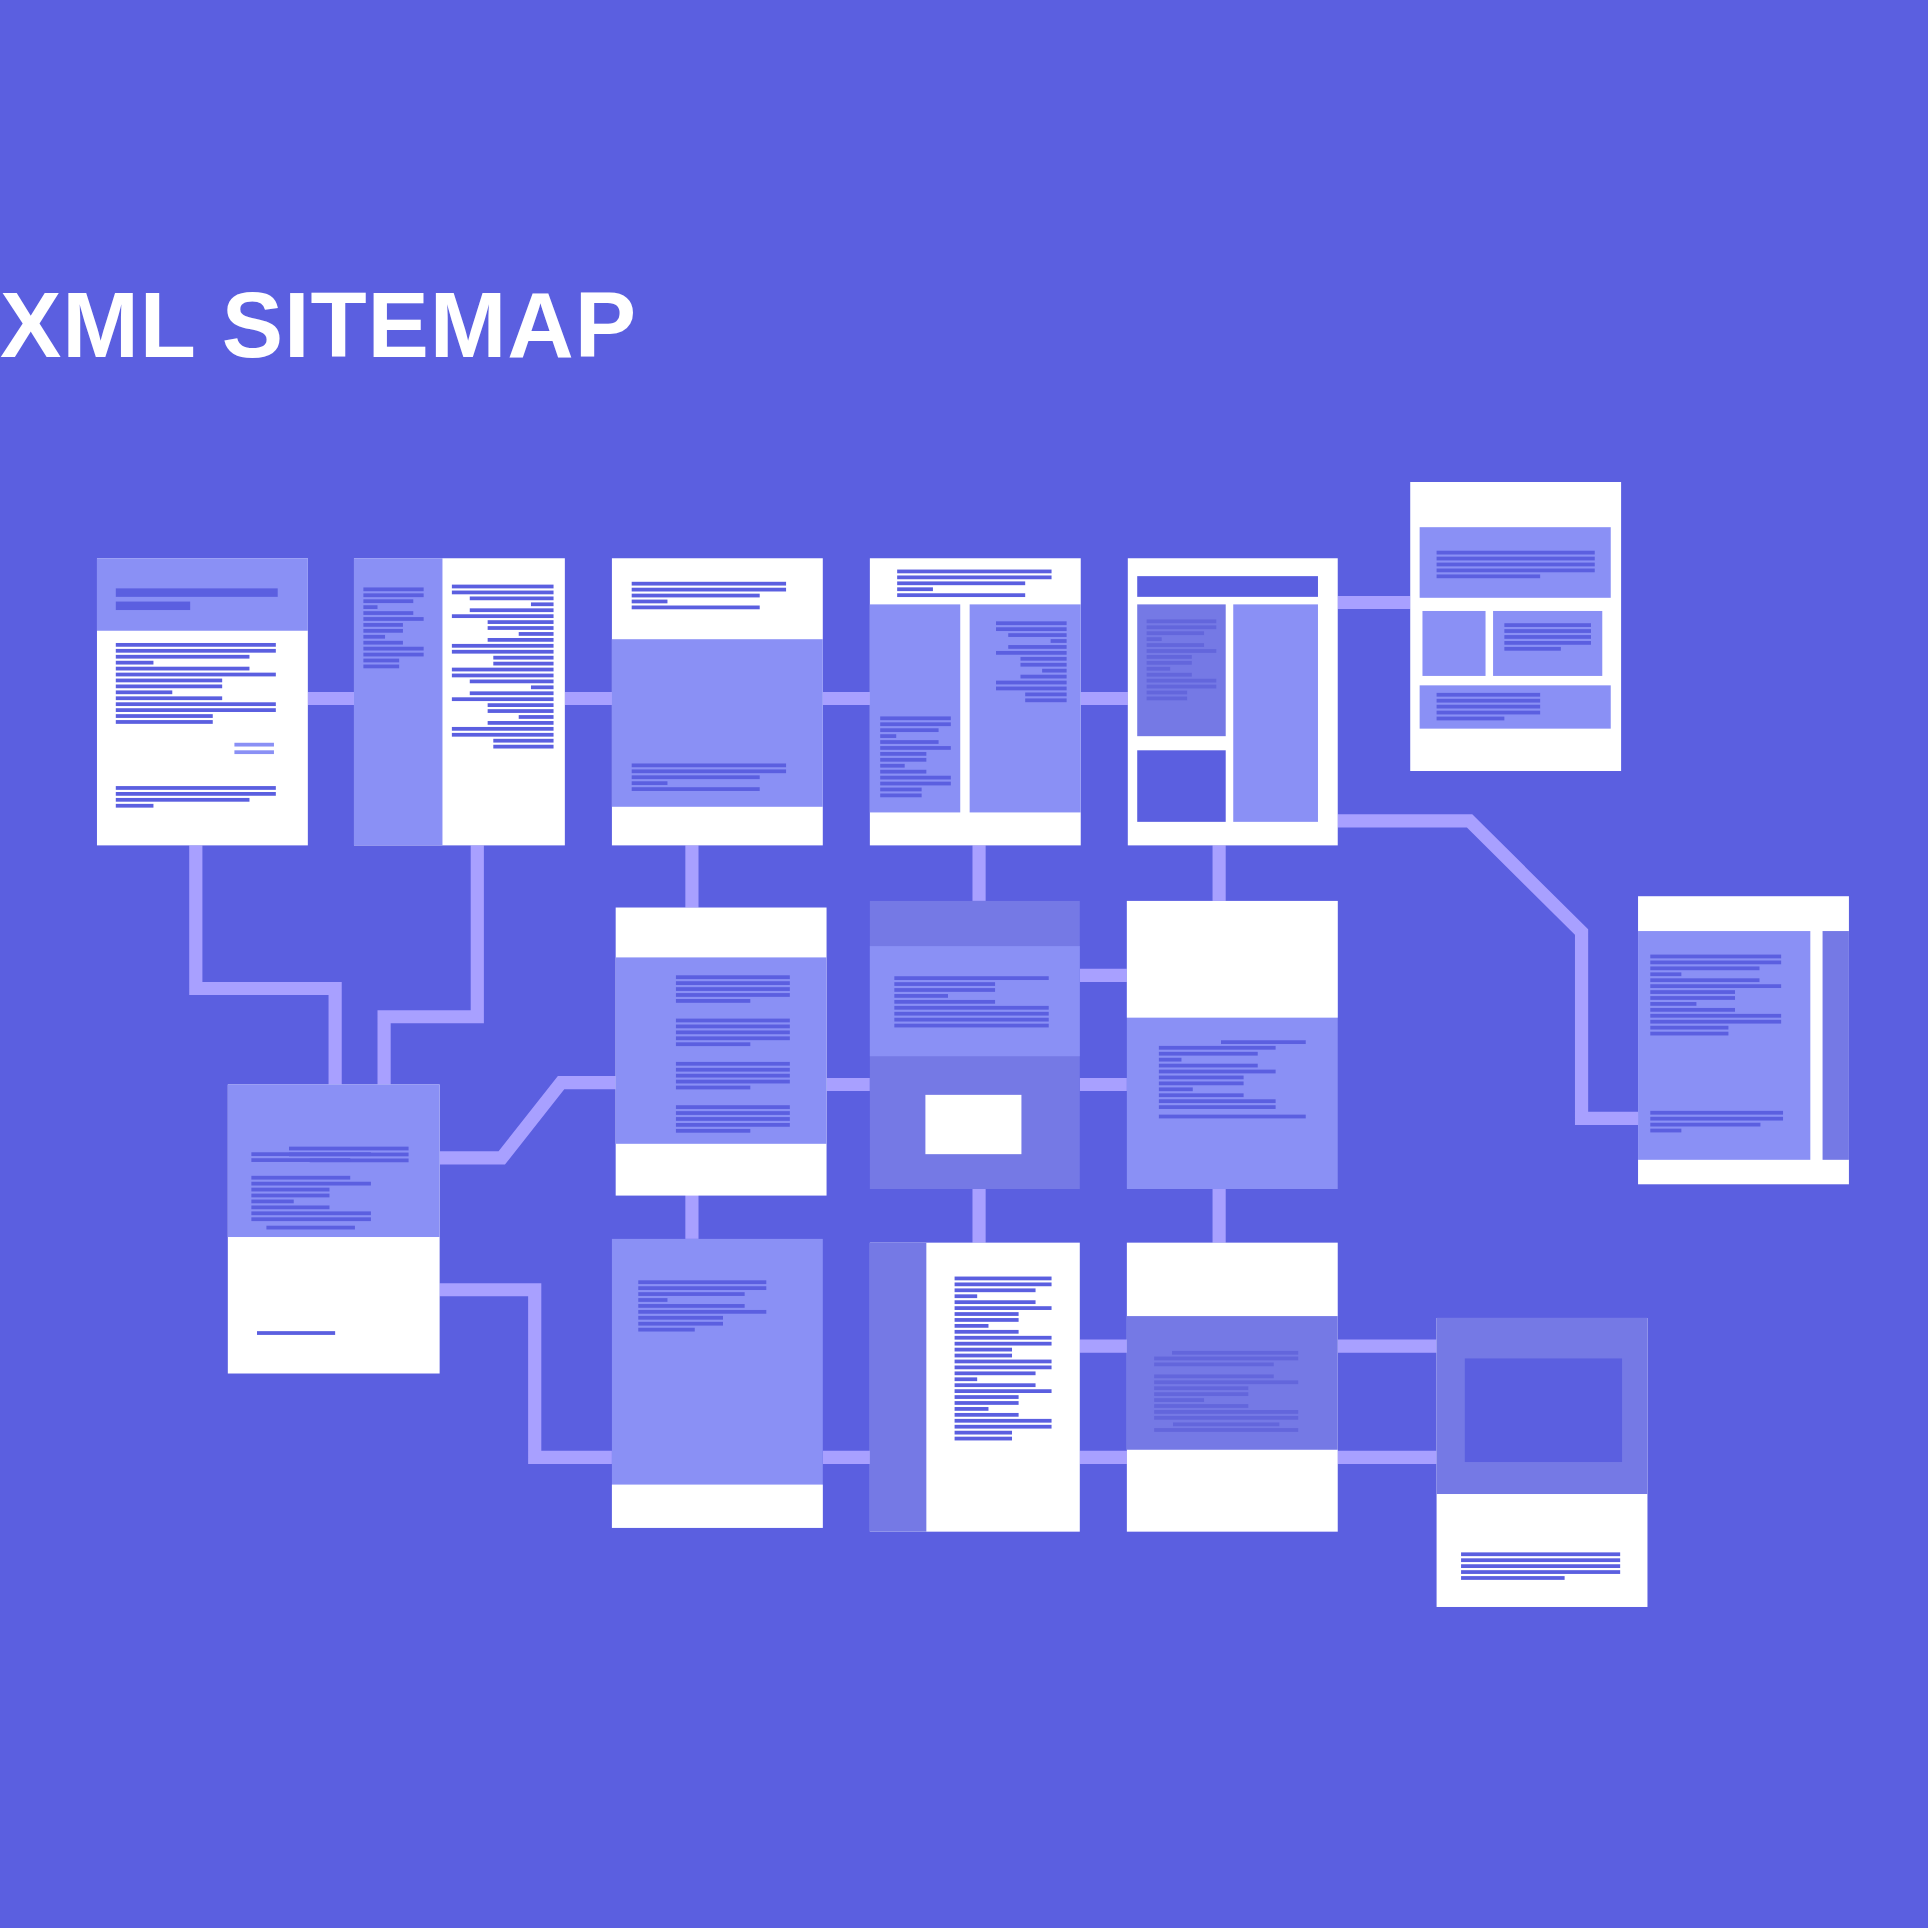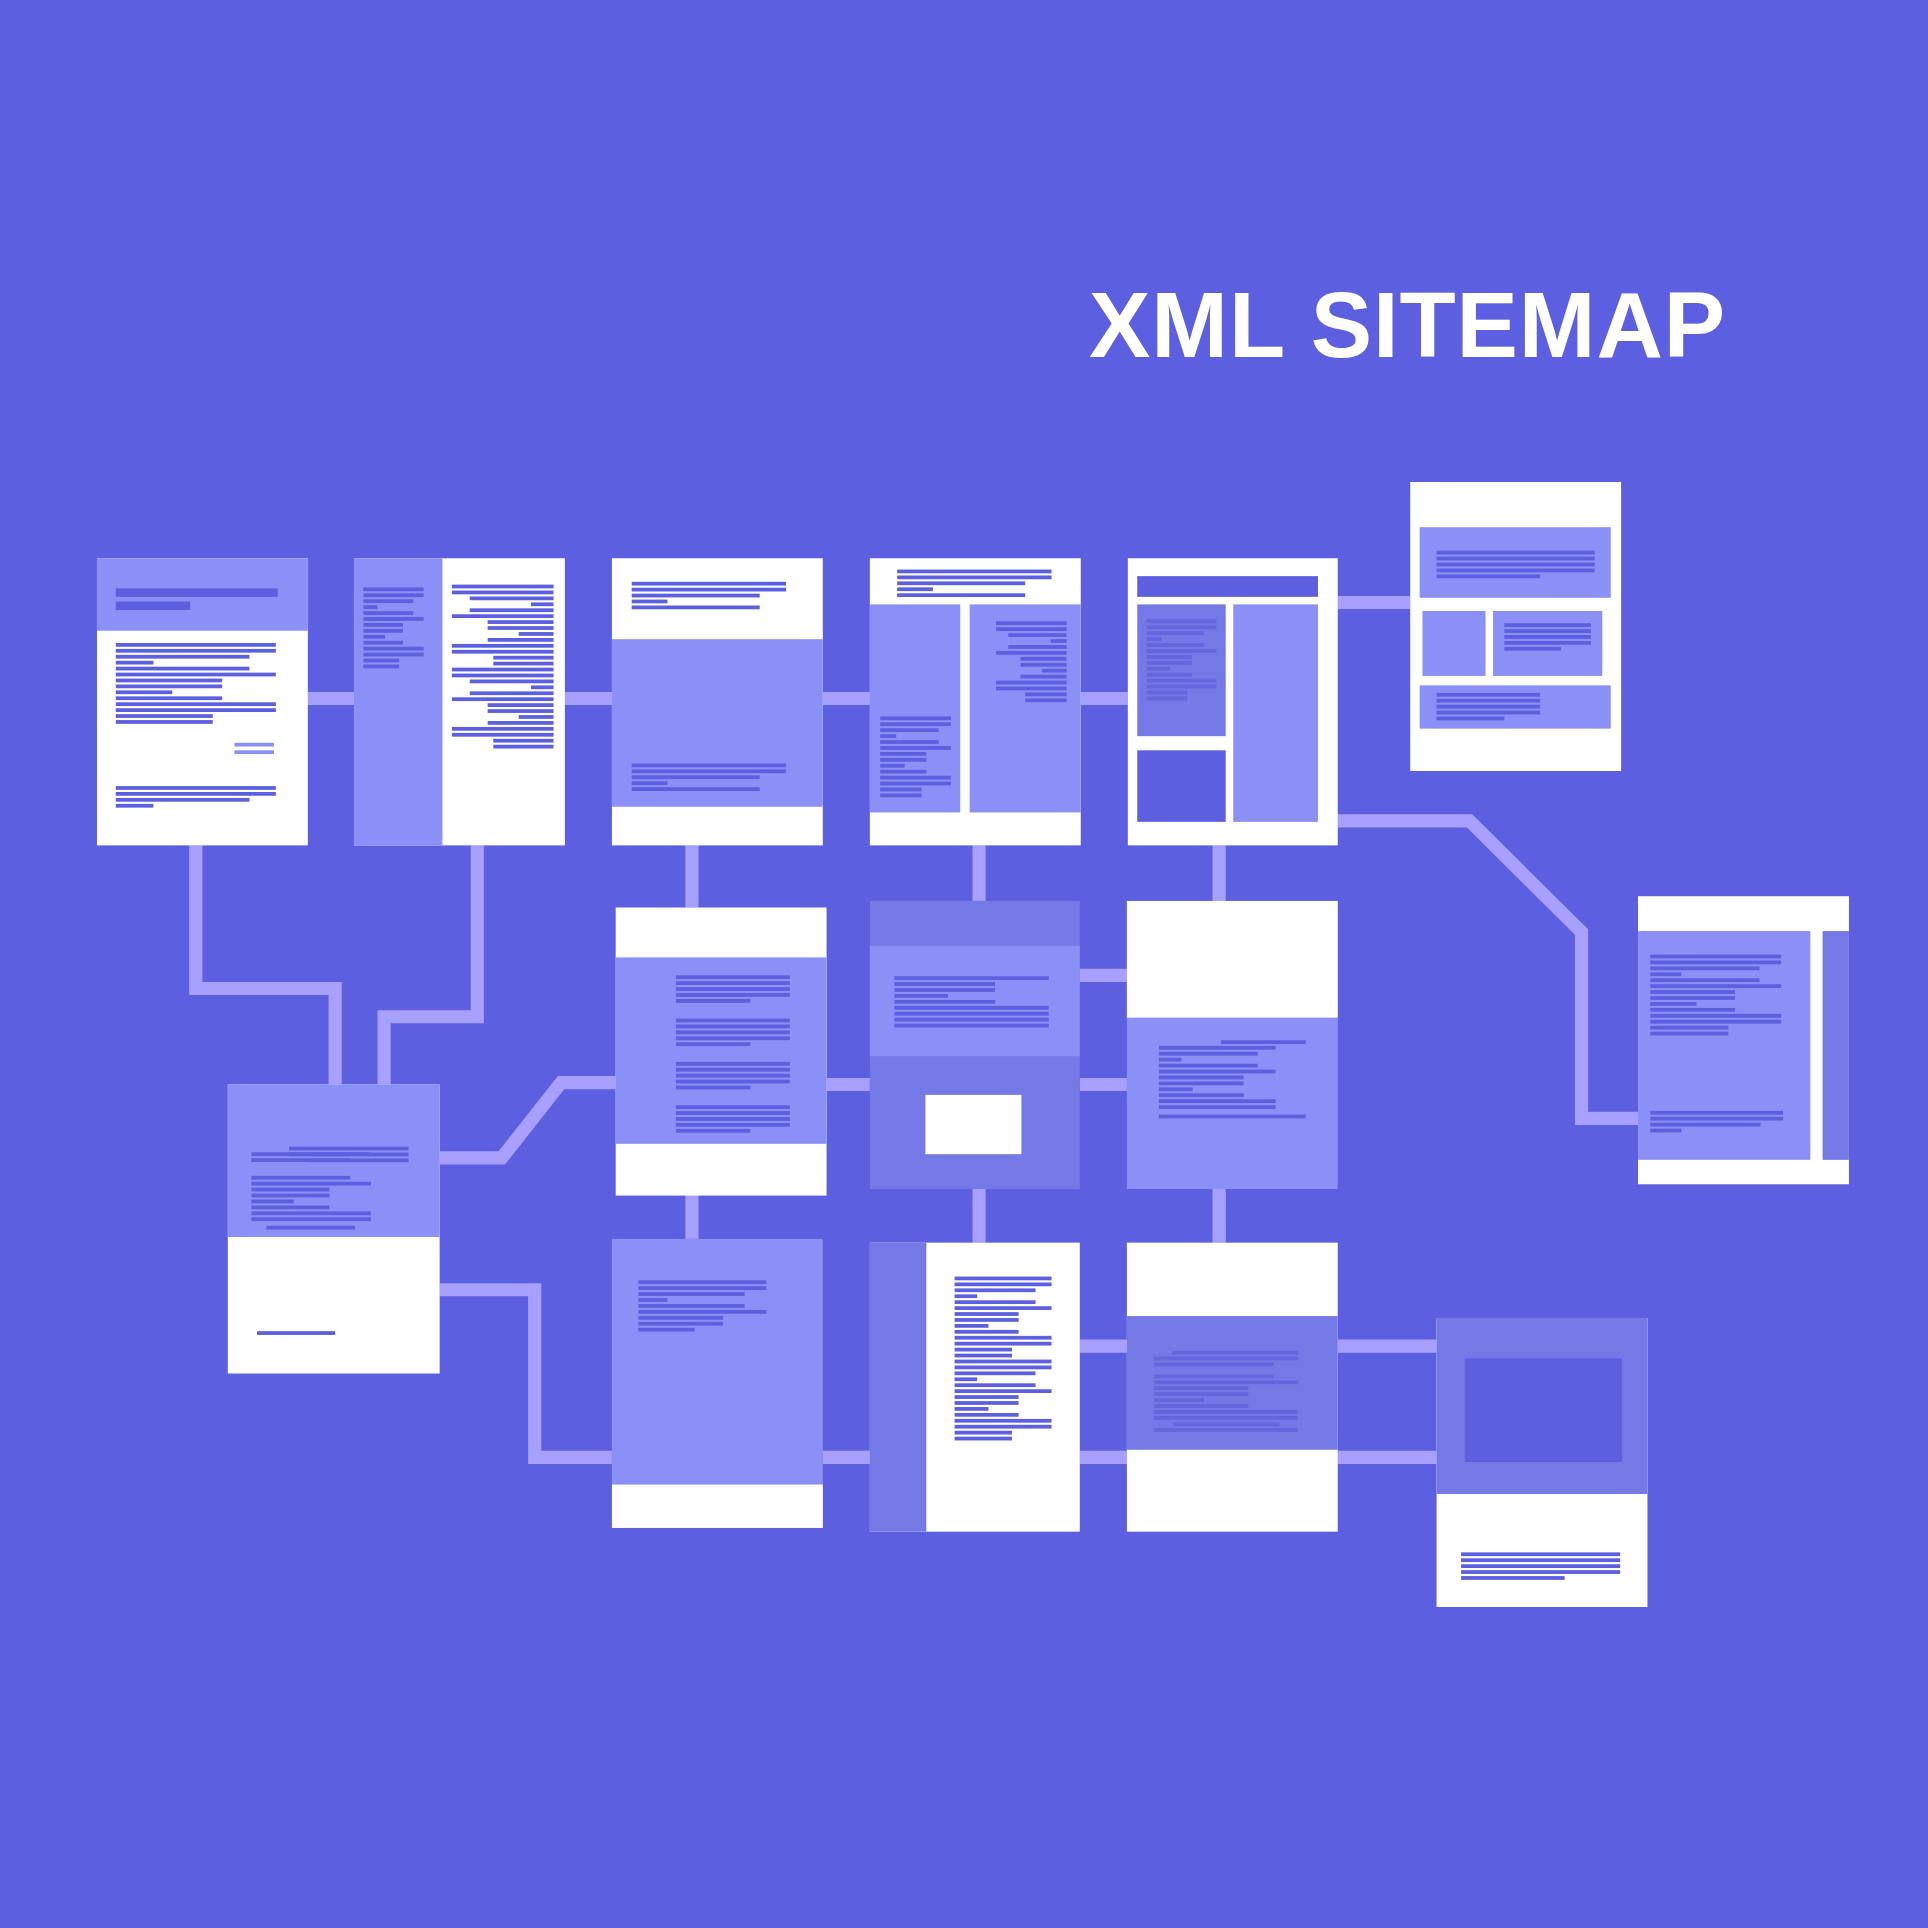--- a/index.html
+++ b/index.html
@@ -1,17 +1,17 @@
 <!DOCTYPE html>
 <html style="font-size:15px"><head>
 <meta charset="utf-8">
 <style>
   html, body { margin:0; padding:0; }
   body { width:1928px; height:1928px; background:#5B5FE0; overflow:hidden; position:relative; }
-  #title { position:absolute; left:0; top:273px; width:1726px; text-align:right; color:#FFFFFF;
+  #title { position:absolute; left:0; top:273px; width:1726px; text-align:left; color:#FFFFFF;
     font-family:"Liberation Sans", sans-serif; font-size:92px; font-weight:bold; letter-spacing:0.9px; line-height:104px; margin:0; }
   #canvas { position:absolute; left:0; top:0; }
 </style>
 </head>
 <body>
 
 <h1 id="title">XML SITEMAP</h1>
 
 <svg id="canvas" width="1928" height="1928" viewBox="0 0 2048 2048" xmlns="http://www.w3.org/2000/svg">
   <g id="connectors">

